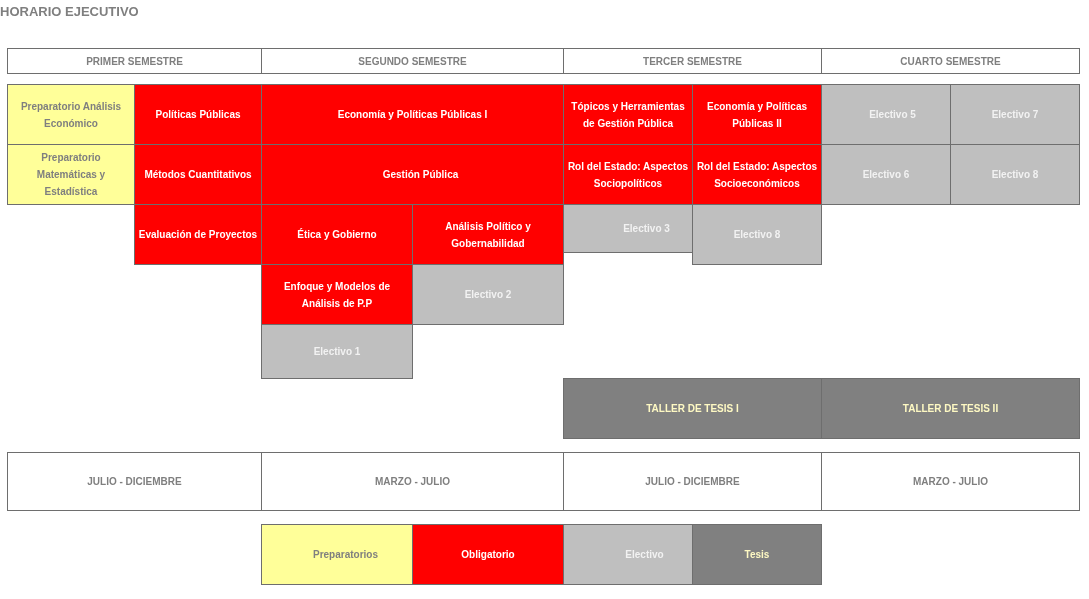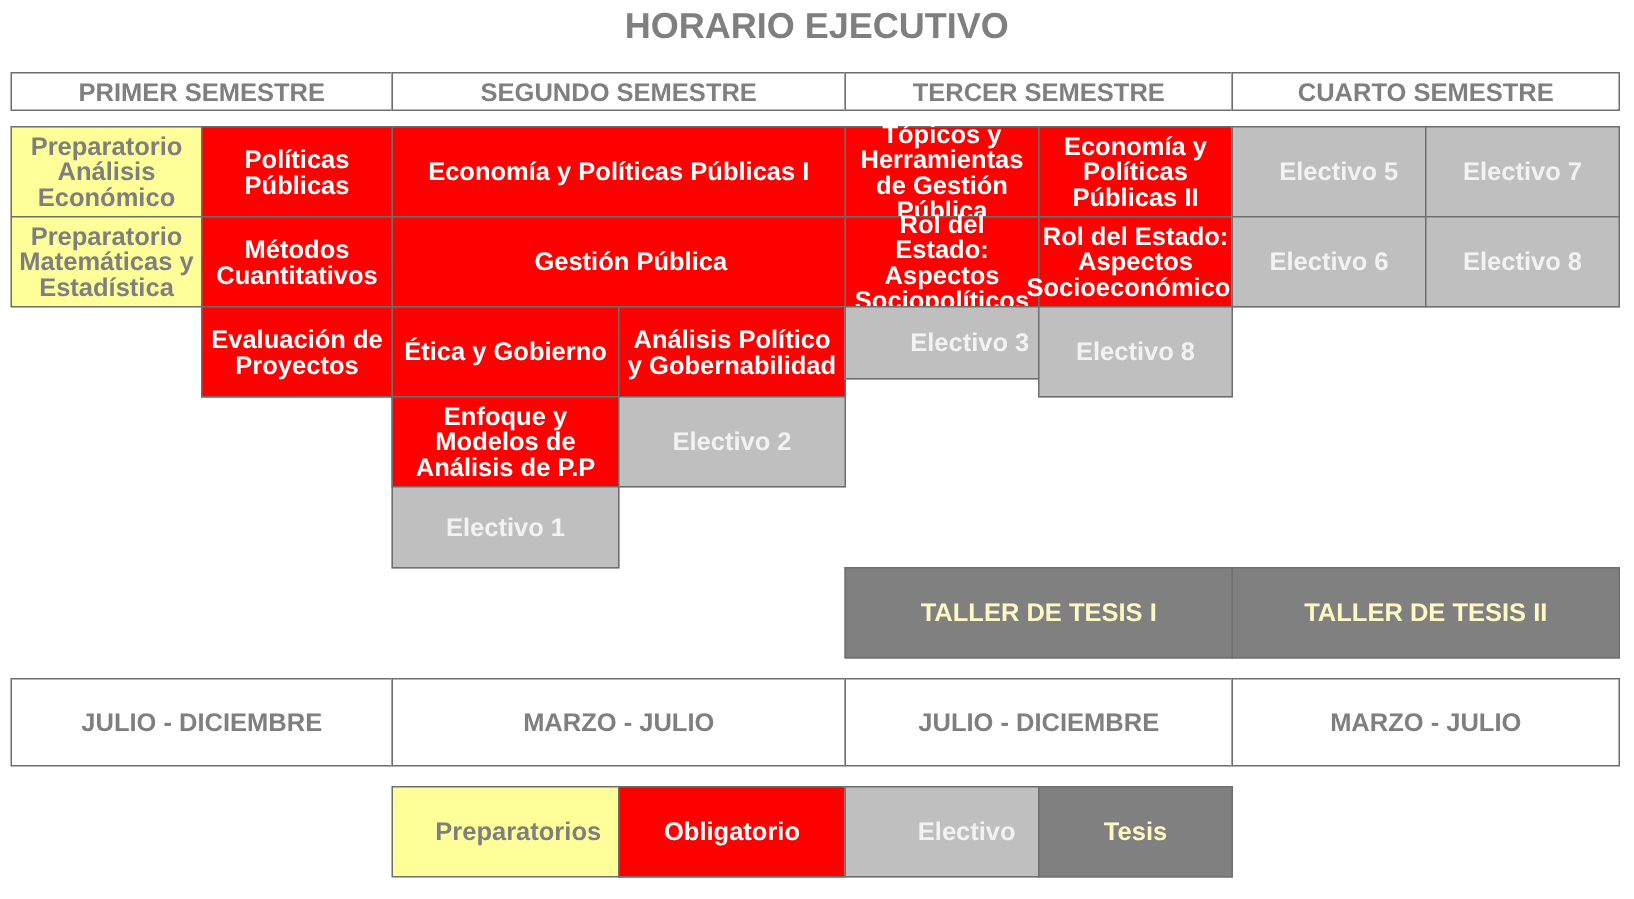--- a/index.html
+++ b/index.html
@@ -1,22 +1,22 @@
 <!DOCTYPE html>
 <html><head>
 <meta charset="utf-8">
 <style>
   html, body { margin:0; padding:0; background:#fff; }
   body { width:1089px; height:599px; position:relative; overflow:hidden;
          font-family:"Liberation Sans", sans-serif; }
-  .title { position:absolute; left:0; top:4px; width:1089px; text-align:center;
-           font-size:24px; font-weight:bold; color:#7f7f7f; }
+  .title { position:absolute; left:0; top:4px; width:1089px; 
+           font-size:13px; font-weight:bold; color:#7f7f7f; }
   .cell { position:absolute; box-sizing:border-box; border:1px solid #6e6e6e;
           display:flex; align-items:center; justify-content:center; text-align:center;
-          font-size:17px; font-weight:bold; line-height:17px; padding:0 3px; }
+          font-size:10px; font-weight:bold; line-height:17px; padding:0 3px; }
   .hdr { background:#fff; color:#7f7f7f; }
   .prep { background:#ffff99; color:#7f7f7f; }
   .obl { background:#ff0000; color:#fff; }
   .ele { background:#bfbfbf; color:#f2f2f2; }
   .tes { background:#808080; color:#fef9c3; }
 </style>
 </head>
 <body>
 
 <div class="title">HORARIO EJECUTIVO</div>

